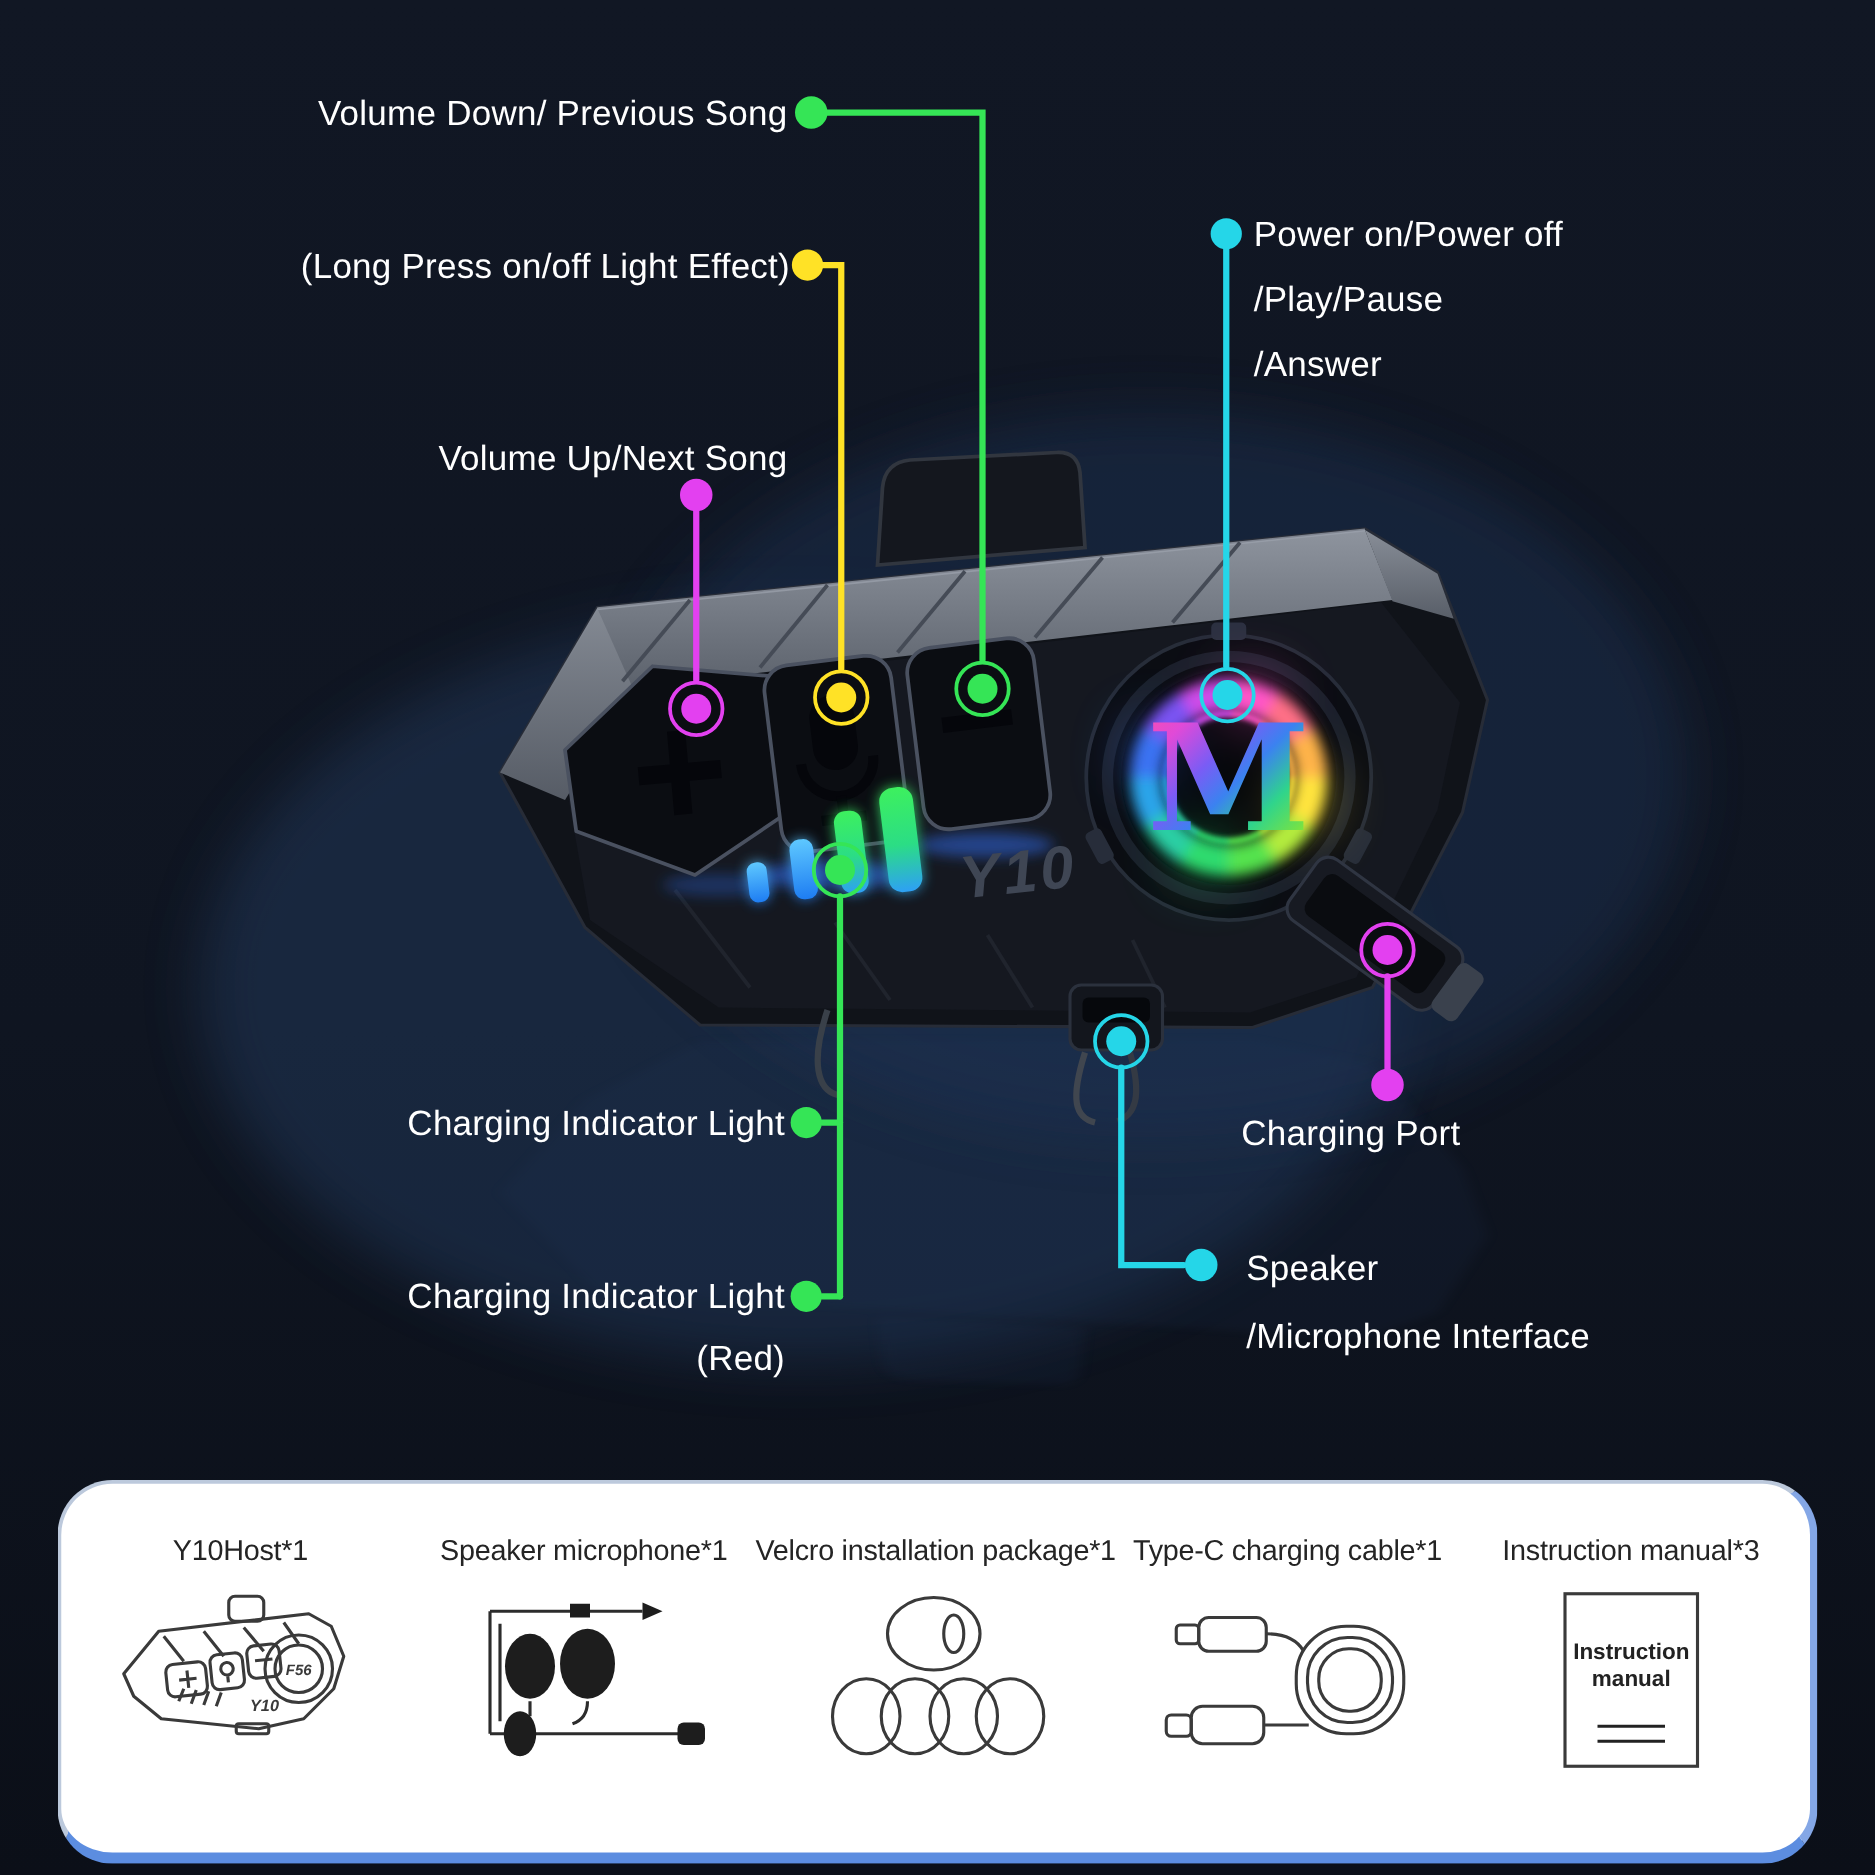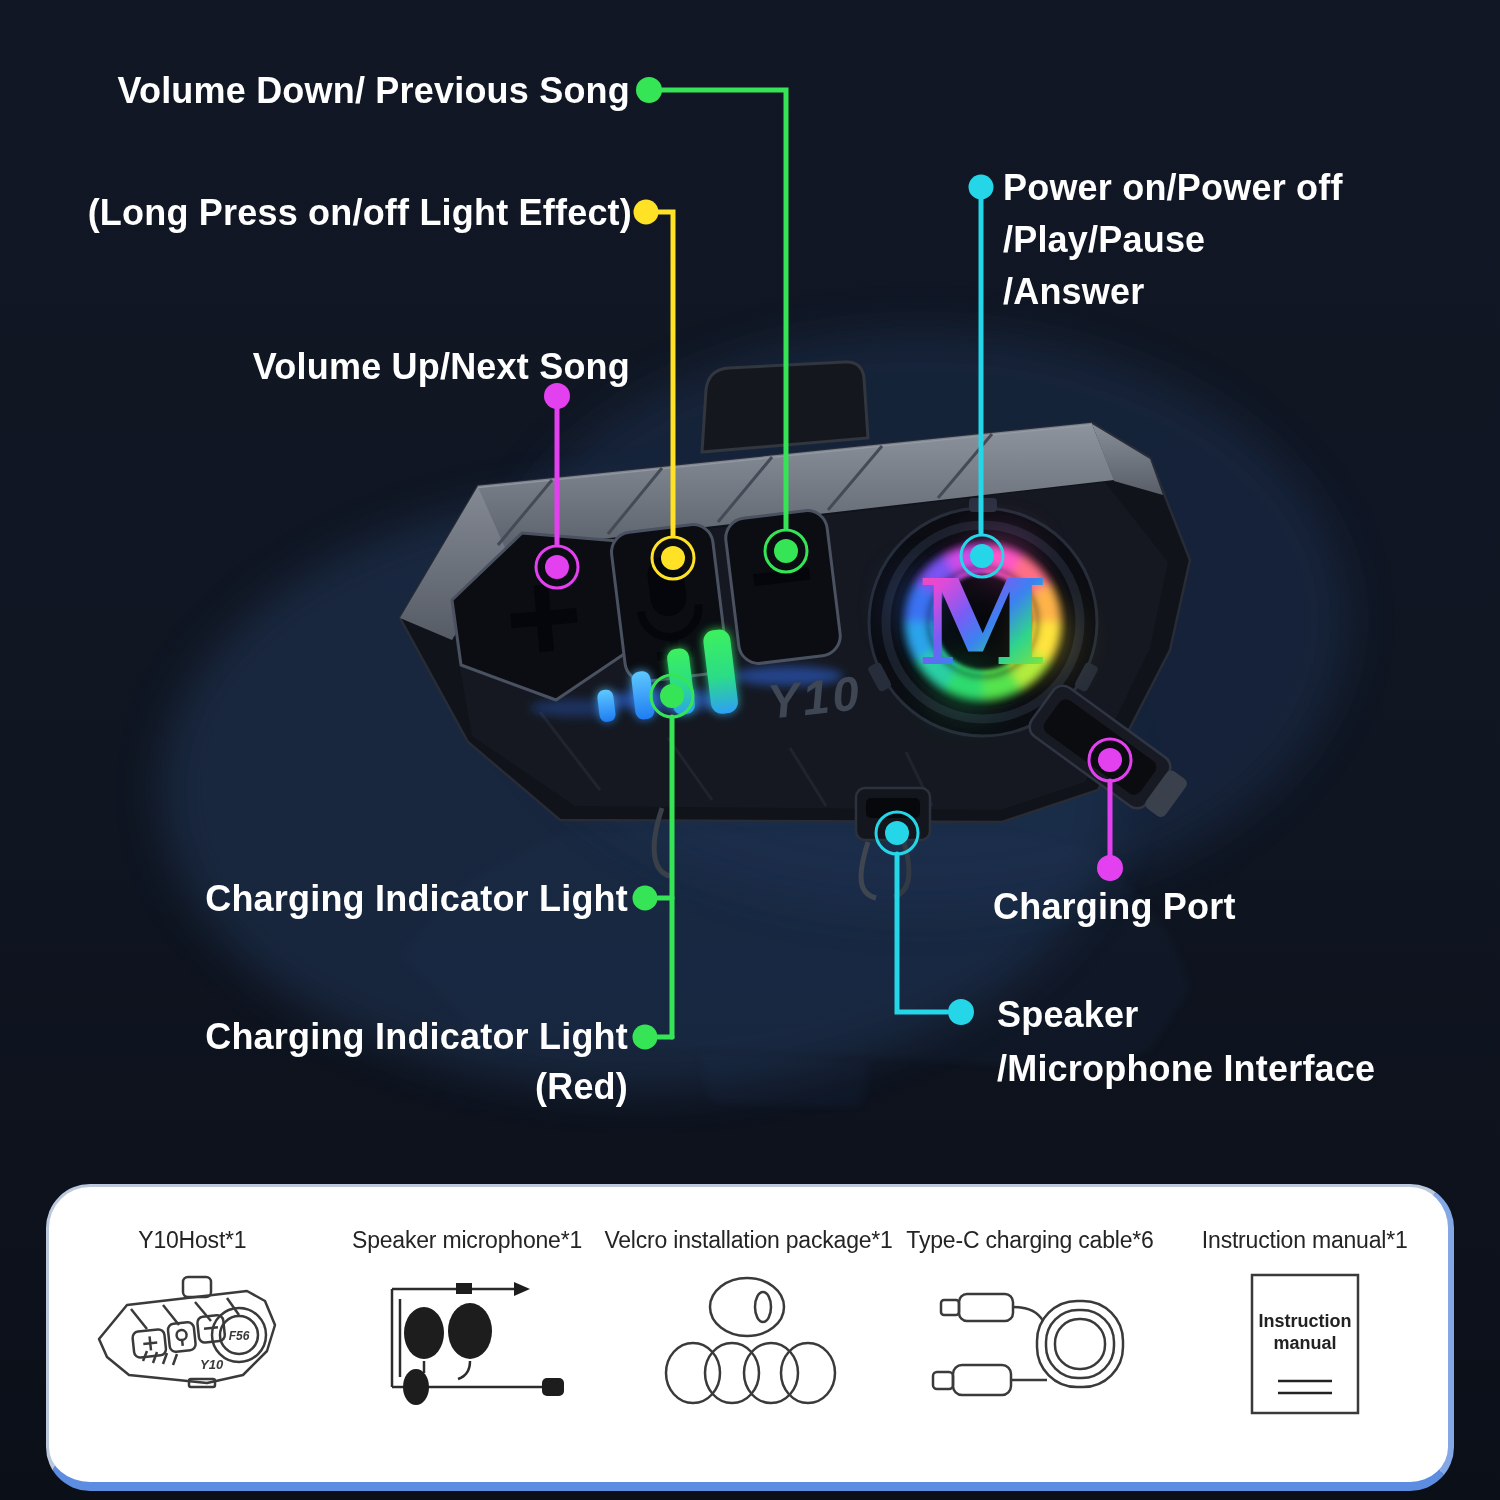--- a/index.html
+++ b/index.html
@@ -3,21 +3,21 @@
 <meta charset="utf-8">
 <style>
   html,body{margin:0;padding:0;background:#0b0f18;}
   .stage{
     position:relative;width:1500px;height:1500px;overflow:hidden;
     background:linear-gradient(180deg,#111724 0%,#0f1521 55%,#0b0f18 100%);
     font-family:"Liberation Sans",sans-serif;
   }
   svg.artwork{position:absolute;left:0;top:0;}
   .lbl{
-    position:absolute;color:#ffffff;font-weight:700;font-size:36px;
+    position:absolute;color:#ffffff;font-weight:400;font-size:28px;
     line-height:50px;white-space:nowrap;letter-spacing:0.2px;
   }
   .lbl.right{text-align:right;}
   .lbl.lh52{line-height:52px;}
   .lbl.lh54{line-height:54px;}
   
   .panel{
     position:absolute;left:46px;top:1184px;width:1408px;height:307px;
     box-sizing:border-box;background:#ffffff;border-radius:44px;
     border:3px solid #bcc9dc;border-right:6px solid #84a7e6;border-bottom:9px solid #5c8de0;
@@ -363,40 +363,40 @@
           <ellipse cx="49" cy="104" rx="27" ry="30"></ellipse>
           <ellipse cx="88" cy="104" rx="27" ry="30"></ellipse>
           <ellipse cx="127" cy="104" rx="27" ry="30"></ellipse>
           <ellipse cx="164" cy="104" rx="27" ry="30"></ellipse>
         </g>
       </svg>
     </div>
   </div>
 
   <div class="pack-item">
-    <div class="pack-label">Type-C charging cable*6</div>
+    <div class="pack-label">Type-C charging cable*1</div>
     <div class="pack-icon">
       <svg width="210" height="150" viewBox="0 0 210 150">
         <g fill="none" stroke="#3a3a3a" stroke-width="2.5" stroke-linejoin="round">
           <rect x="16" y="31" width="18" height="15" rx="3"></rect>
           <rect x="34" y="25" width="54" height="27" rx="8"></rect>
           <path d="M 88,38 Q 110,38 118,52"></path>
           <rect x="8" y="103" width="20" height="17" rx="4"></rect>
           <rect x="28" y="96" width="58" height="30" rx="9"></rect>
           <path d="M 86,111 H 122"></path>
           <rect x="112" y="32" width="86" height="86" rx="40"></rect>
           <rect x="121" y="41" width="68" height="68" rx="32"></rect>
           <rect x="130" y="50" width="50" height="50" rx="24"></rect>
         </g>
       </svg>
     </div>
   </div>
 
   <div class="pack-item">
-    <div class="pack-label">Instruction manual*1</div>
+    <div class="pack-label">Instruction manual*3</div>
     <div class="pack-icon">
       <svg width="170" height="150" viewBox="0 0 170 150">
         <rect x="32" y="6" width="106" height="138" fill="none" stroke="#3a3a3a" stroke-width="2.5"></rect>
         <text x="85" y="58" text-anchor="middle" font-family="Liberation Sans, sans-serif" font-size="18" font-weight="bold" fill="#222">Instruction</text>
         <text x="85" y="80" text-anchor="middle" font-family="Liberation Sans, sans-serif" font-size="18" font-weight="bold" fill="#222">manual</text>
         <path d="M 58,112 H 112 M 58,124 H 112" stroke="#222" stroke-width="2.5"></path>
       </svg>
     </div>
   </div>
 

